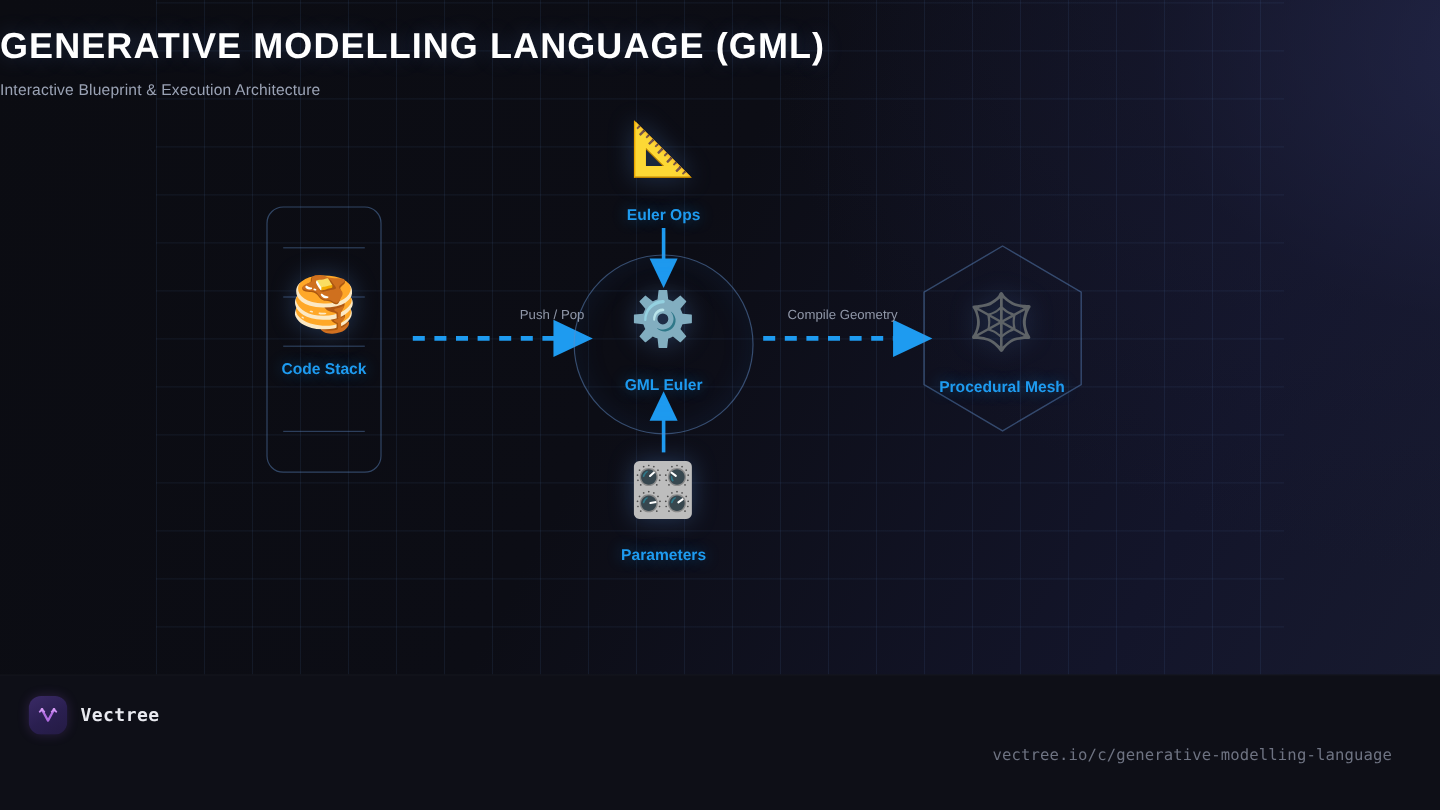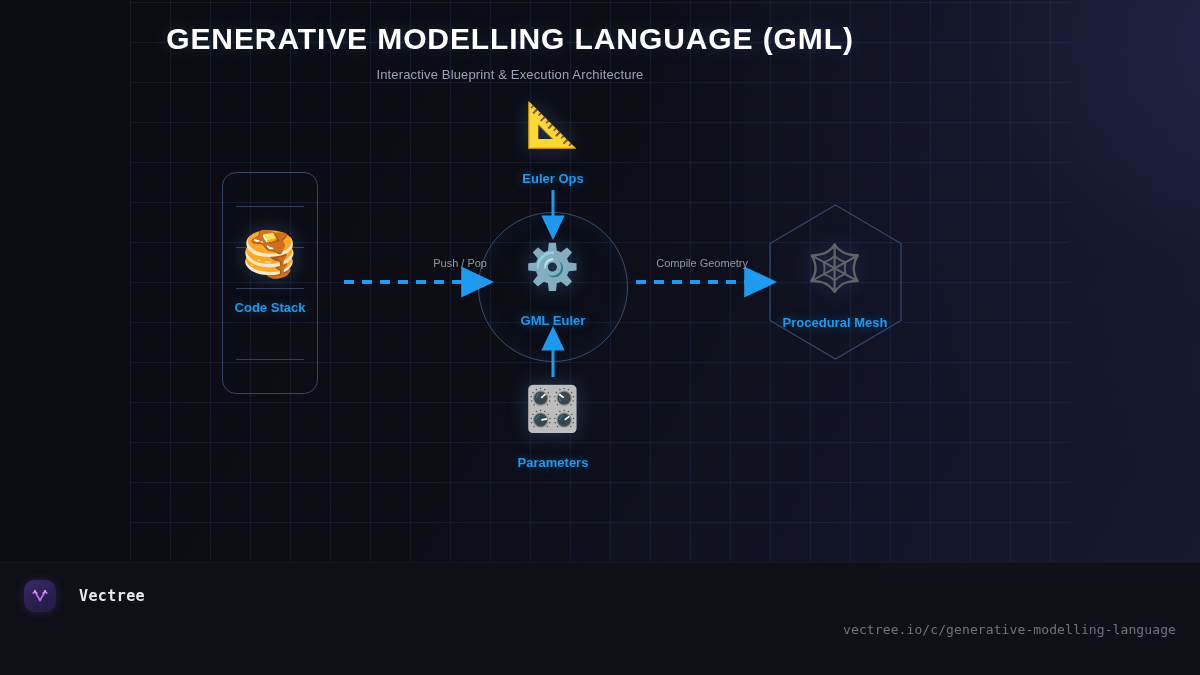--- a/index.html
+++ b/index.html
@@ -23,21 +23,21 @@
     left:130px; top:0; width:940px; height:562px;
     background-image:
       linear-gradient(to right, rgba(86,130,190,0.115) 1px, transparent 1px),
       linear-gradient(to bottom, rgba(86,130,190,0.115) 1px, transparent 1px);
     background-size:40px 40px;
     background-position:0 2px;
     pointer-events:none;
   }
 
   
-  #header { position:absolute; left:0; top:0; width:1020px; text-align:center; }
+  #header { position:absolute; left:0; top:0; width:1020px; }
   #title {
     margin-top:22px;
     font-size:30px; font-weight:bold; letter-spacing:0.9px;
     color:#ffffff;
     text-shadow:0 0 18px rgba(120,170,255,0.22);
   }
   #subtitle {
     margin-top:11px;
     font-size:13px; color:#9aa2b4; letter-spacing:0.15px;
   }
@@ -97,40 +97,40 @@
   #lbl-compile { left:598px; top:257px; width:150px; }
 
   
   #footer {
     position:absolute; left:0; top:562px; width:1200px; height:113px;
     background:#0e0f17;
     border-top:1px solid rgba(255,255,255,0.035);
   }
   #brandRow {
     position:absolute; left:24px; top:17px;
-    display:flex; align-items:center; gap:23px;
+    display:flex; align-items:center; gap:11px;
   }
   #logoMark {
     width:32px; height:32px; border-radius:10px;
     background:linear-gradient(150deg, #3a2a66 0%, #2a1f50 55%, #241b44 100%);
     display:flex; align-items:center; justify-content:center;
     box-shadow:0 0 10px rgba(150,90,220,0.22);
   }
   #brandName {
     font-family:"DejaVu Sans Mono", monospace;
     font-size:15px; font-weight:bold; color:#e9eaf0; letter-spacing:0.4px;
   }
   #footTitle {
     position:absolute; left:24px; top:48px;
     font-family:"DejaVu Sans Mono", monospace;
     font-size:31px; font-weight:bold; color:#ffffff;
     letter-spacing:0.2px; white-space:nowrap;
   }
   #footUrl {
-    position:absolute; right:24px; top:622px;
+    position:absolute; right:40px; top:622px;
     font-family:"DejaVu Sans Mono", monospace;
     font-size:13px; color:#6e7382; letter-spacing:0.1px;
   }
 </style>
 </head>
 <body>
 
 <div id="stage">
 
   <div id="grid"></div>

